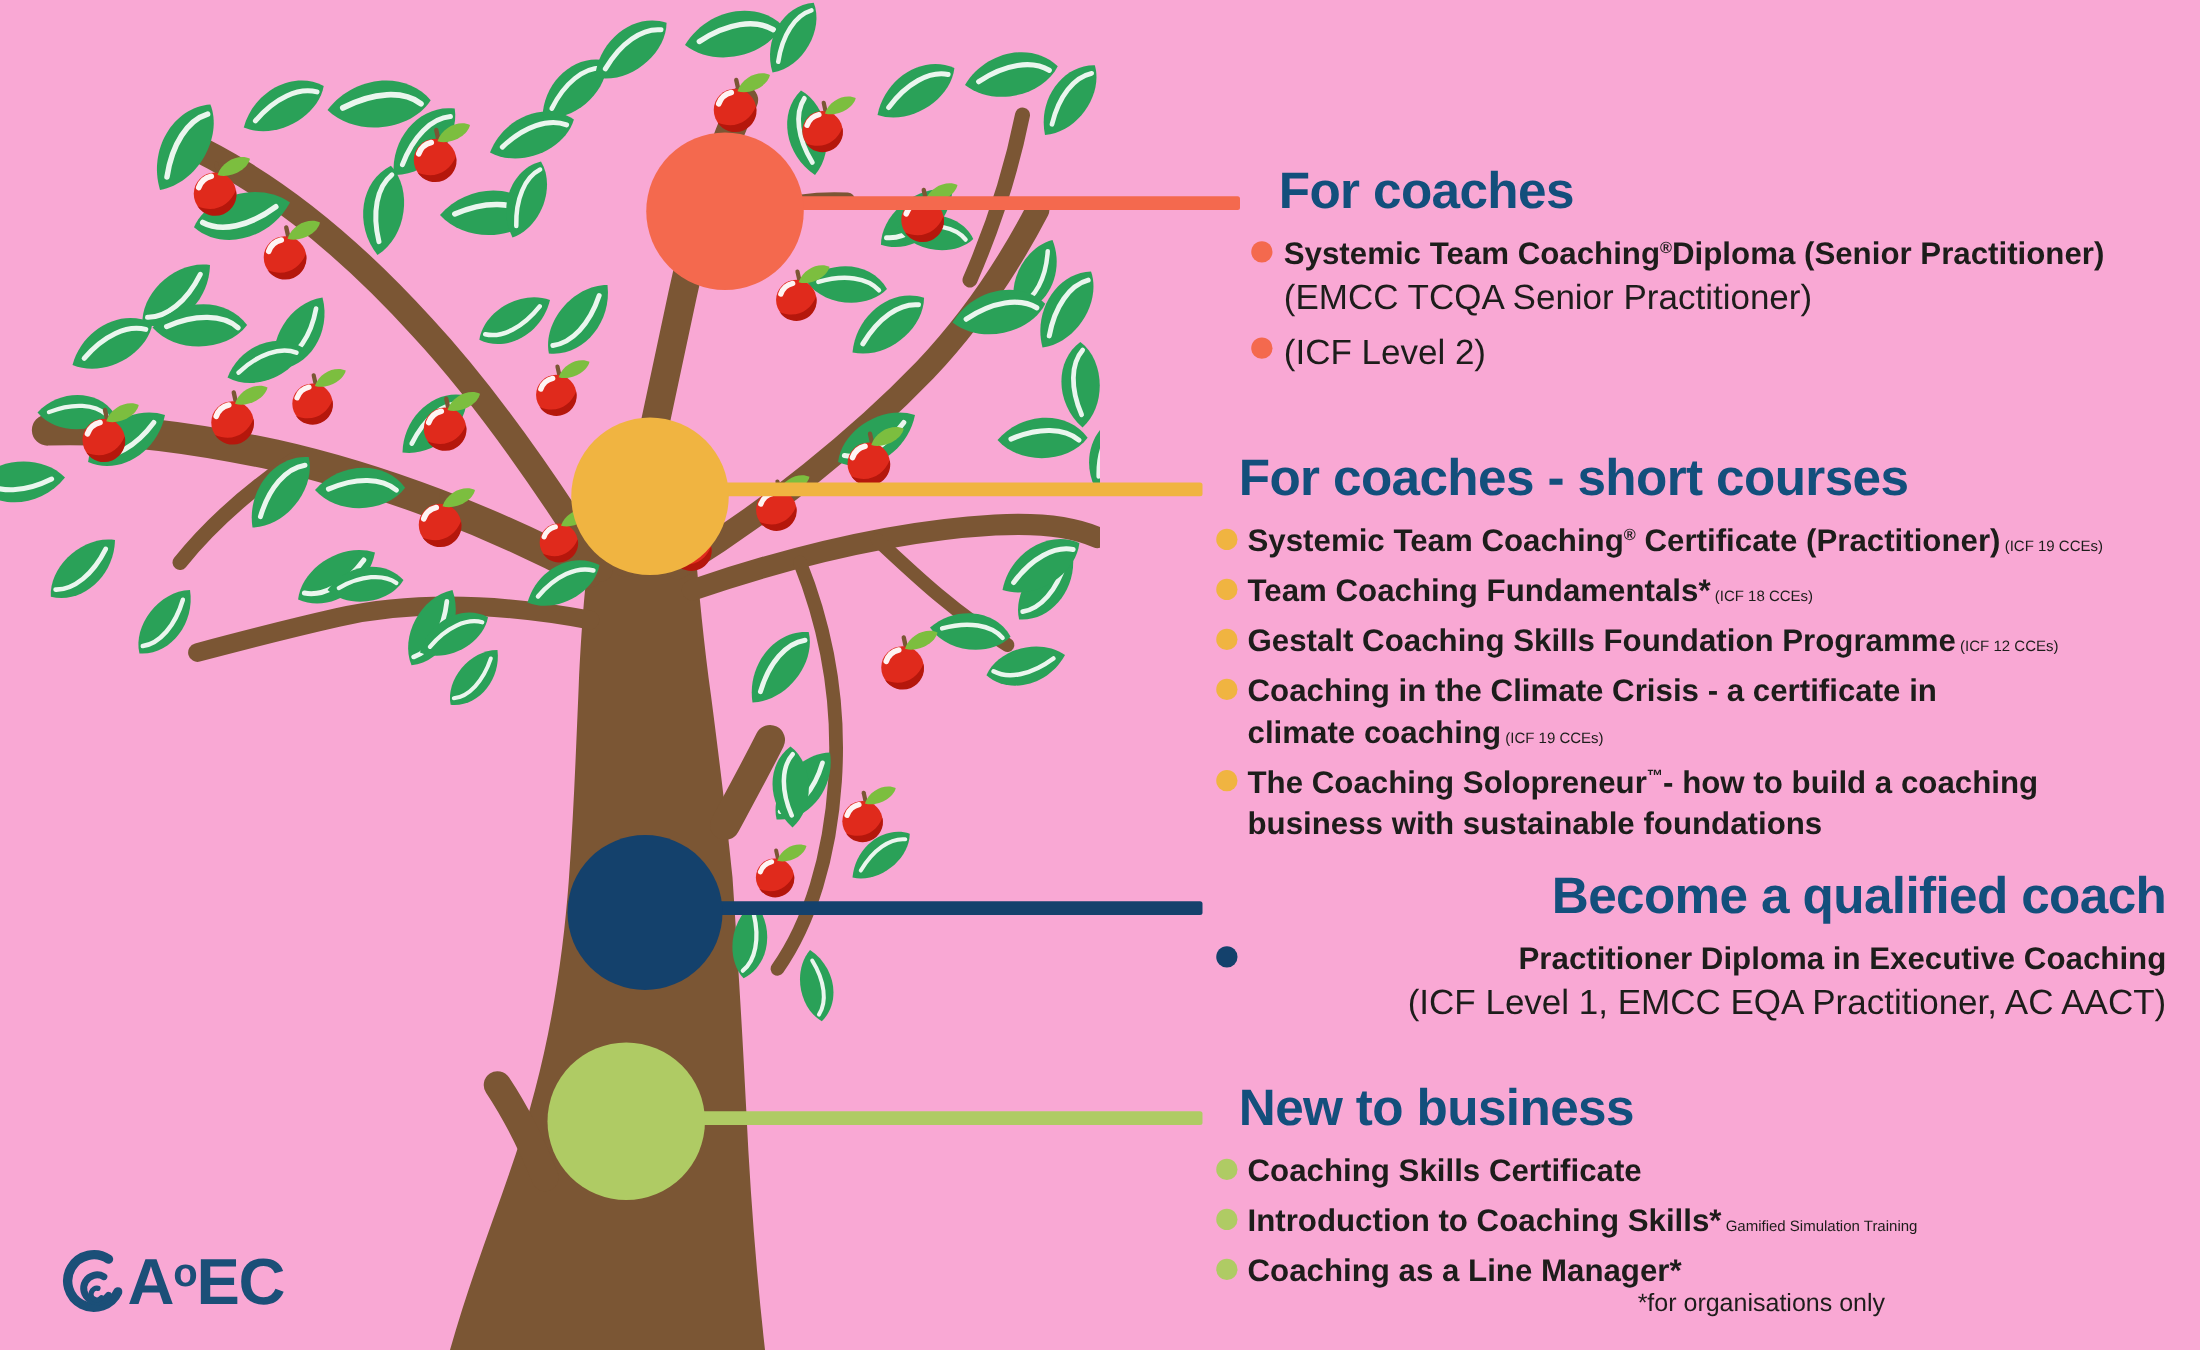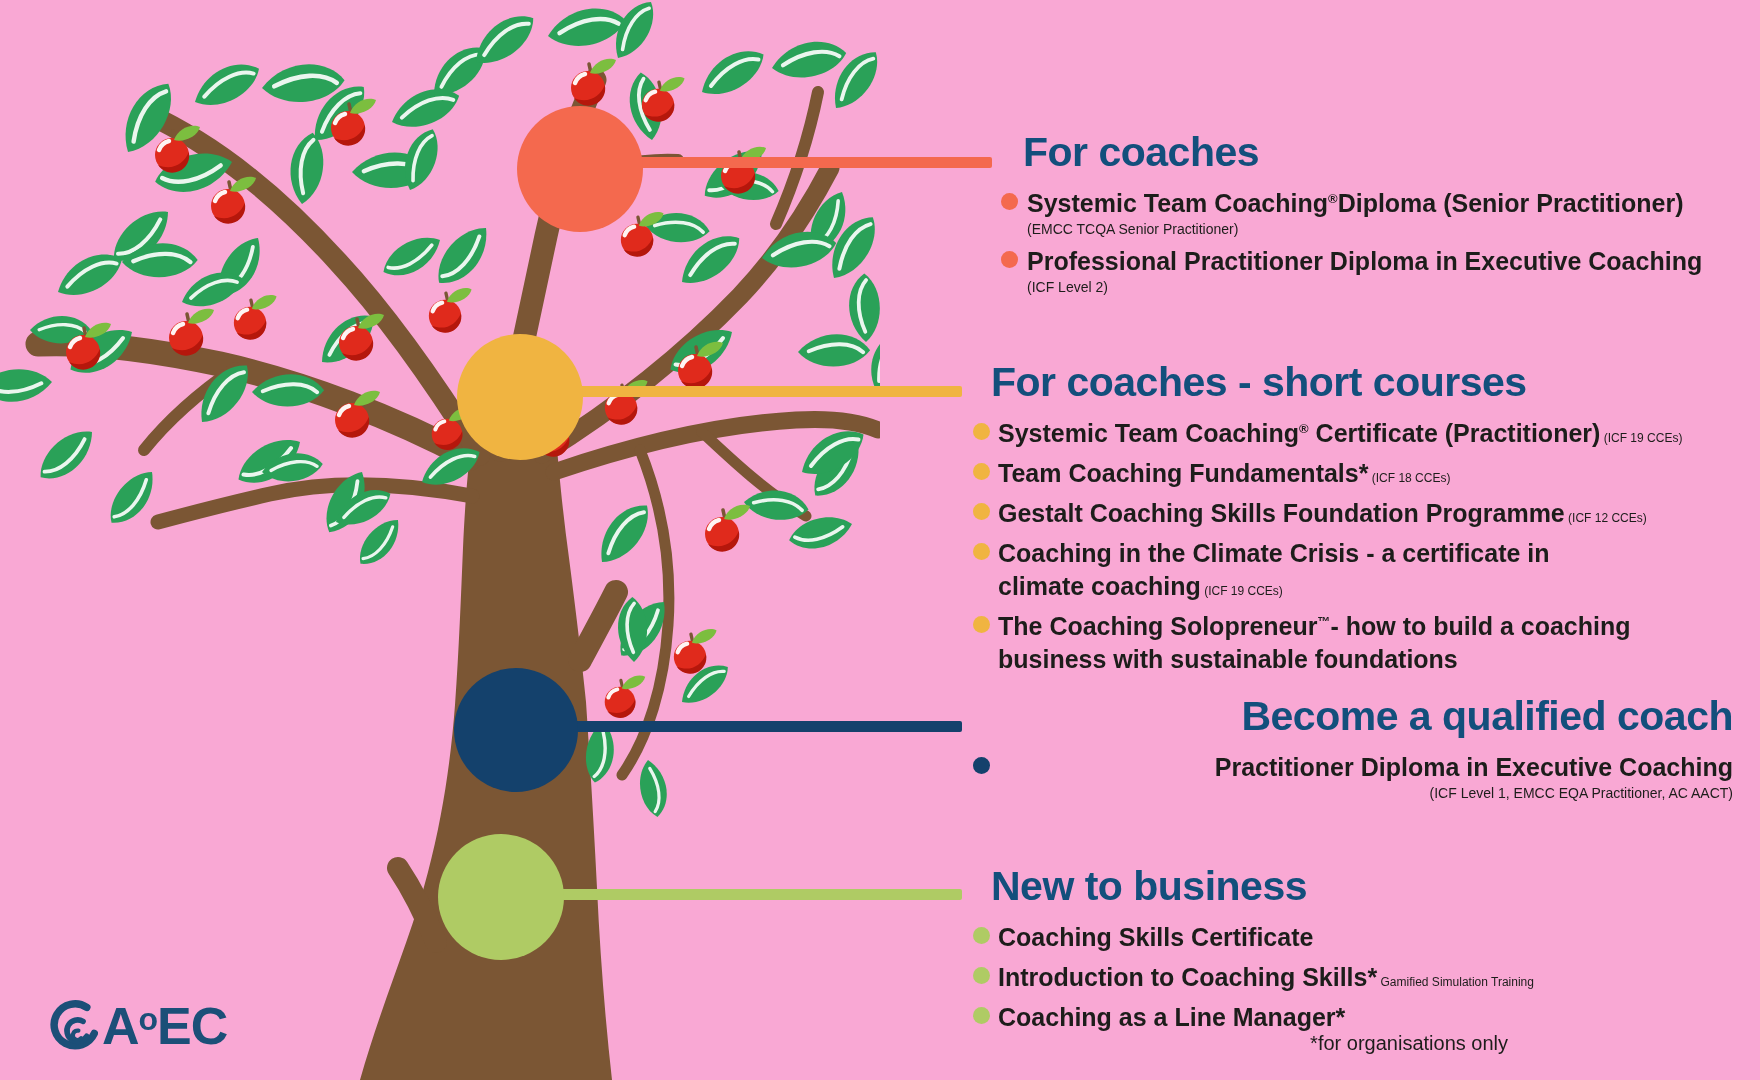--- a/index.html
+++ b/index.html
@@ -14,21 +14,21 @@
   .item{position:relative;margin-bottom:7px;}
   .sec1 .item{padding-left:26px;}
   .secN .item{padding-left:25px;}
   .sec1 h2{margin-left:22px;}
   .secN h2{margin-left:18px;}
   .dot{position:absolute;left:0;top:6px;width:17px;height:17px;border-radius:50%;}
   .line1,.line2{display:block;white-space:nowrap;line-height:1.32;color:#1d1d1b;}
   .b{font-weight:bold;font-size:25px;color:#1d1d1b;}
   .sup{font-weight:bold;font-size:13px;vertical-align:9px;}
   .lt{font-weight:normal;font-size:12px;color:#1d1d1b;}
-  .sub{display:block;font-weight:normal;font-size:14px;line-height:1.3;color:#1d1d1b;}
+  .sub{display:block;font-weight:normal;font-size:28px;line-height:1.3;color:#1d1d1b;}
   .footnote{position:absolute;left:996px;top:1032px;width:512px;text-align:right;font-size:20px;color:#1d1d1b;z-index:4;}
   .logo{position:absolute;left:42px;top:996px;z-index:4;}
   .logo-row{display:flex;align-items:center;}
   .logo-wave{width:56px;height:56px;margin-right:4px;}
   .logo-text{font-size:52px;font-weight:bold;letter-spacing:-1px;}
   .logo-o{font-size:32px;vertical-align:14px;}
   .logo-tagline{margin:4px 0 0 54px;font-size:10.5px;font-weight:bold;letter-spacing:2.2px;}
 </style>
 </head>
 <body>
@@ -169,21 +169,20 @@
   <div class="section sec1" style="left:1001px;top:128px;">
     <h2 style="color: rgb(19, 79, 124);">For coaches</h2>
     <div class="items">
       <div class="item">
         <span class="dot" style="background-color: rgb(244, 105, 78);"></span>
         <span class="line1"><b class="b">Systemic Team Coaching</b><b class="sup">®</b><b class="b">Diploma (Senior Practitioner)</b></span>
         <span class="sub">(EMCC TCQA Senior Practitioner)</span>
       </div>
       <div class="item">
         <span class="dot" style="background-color: rgb(244, 105, 78);"></span>
-        <span class="line1"><b class="b">Professional Practitioner Diploma in Executive Coaching</b></span>
         <span class="sub">(ICF Level 2)</span>
       </div>
     </div>
   </div>
 
   <div class="section secN" style="left:973px;top:358px;">
     <h2 style="color: rgb(19, 79, 124);">For coaches - short courses</h2>
     <div class="items">
       <div class="item">
         <span class="dot" style="background-color: rgb(240, 180, 65);"></span>

